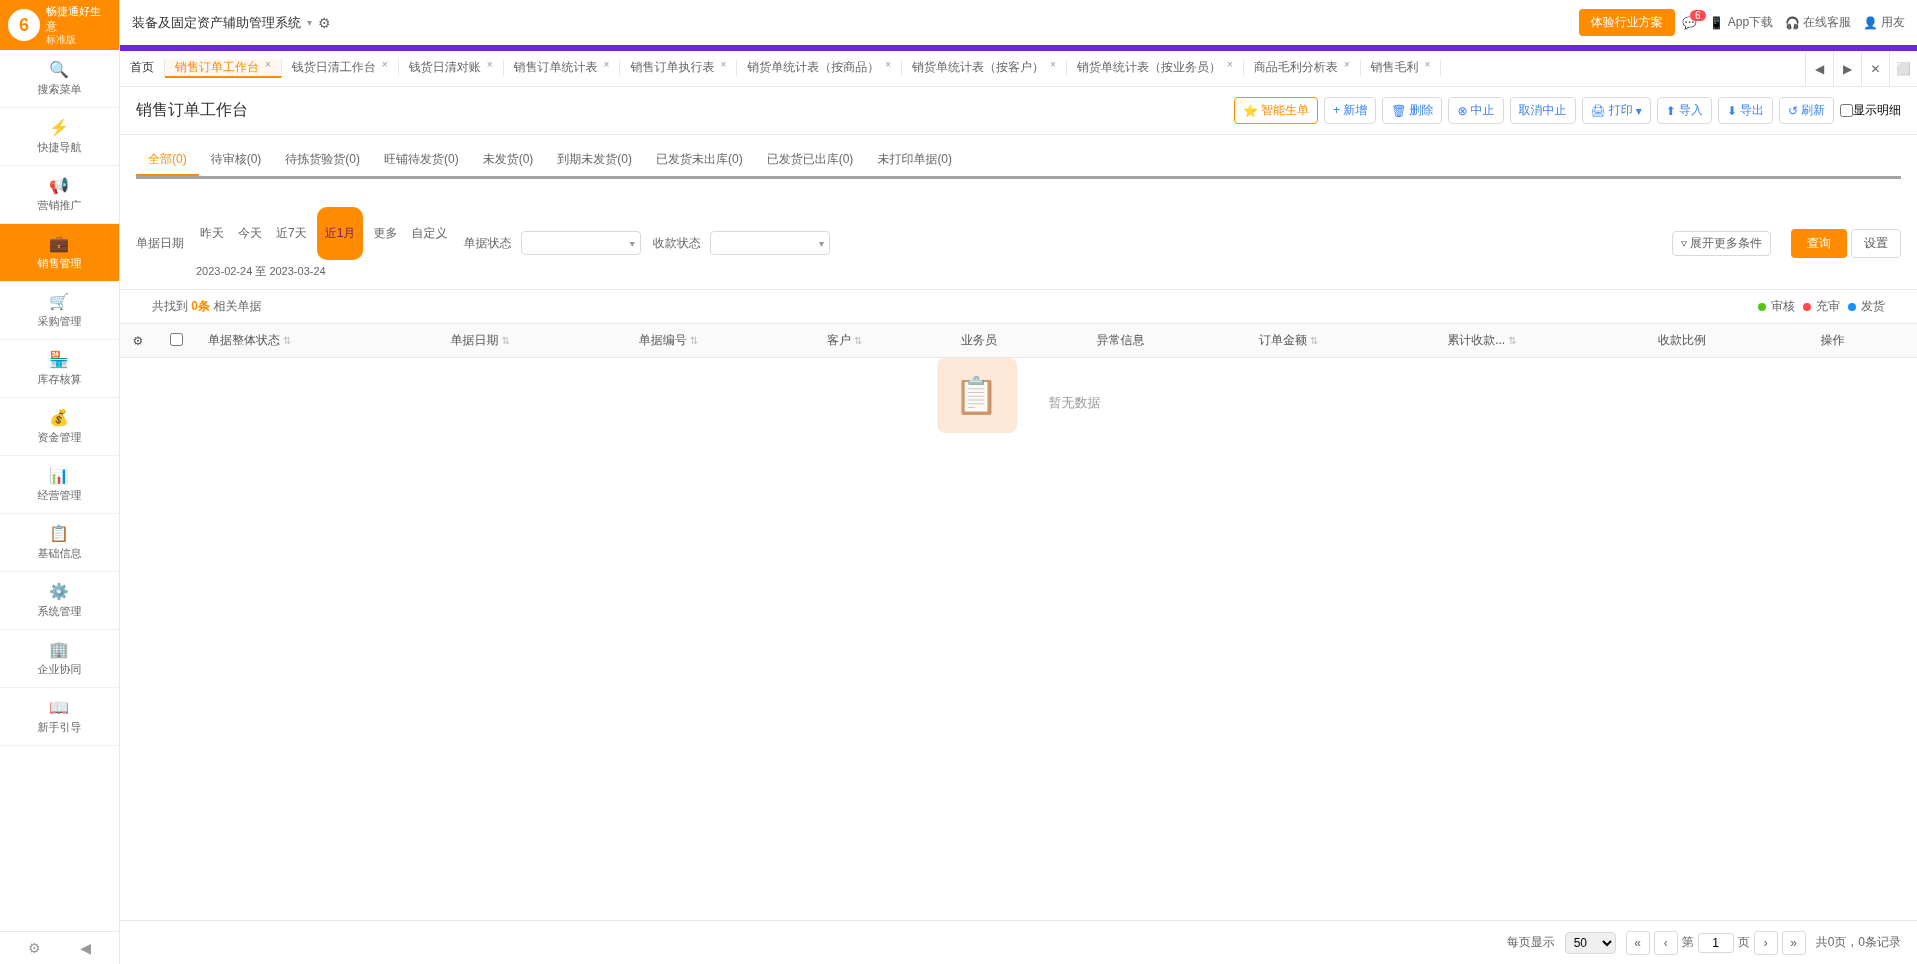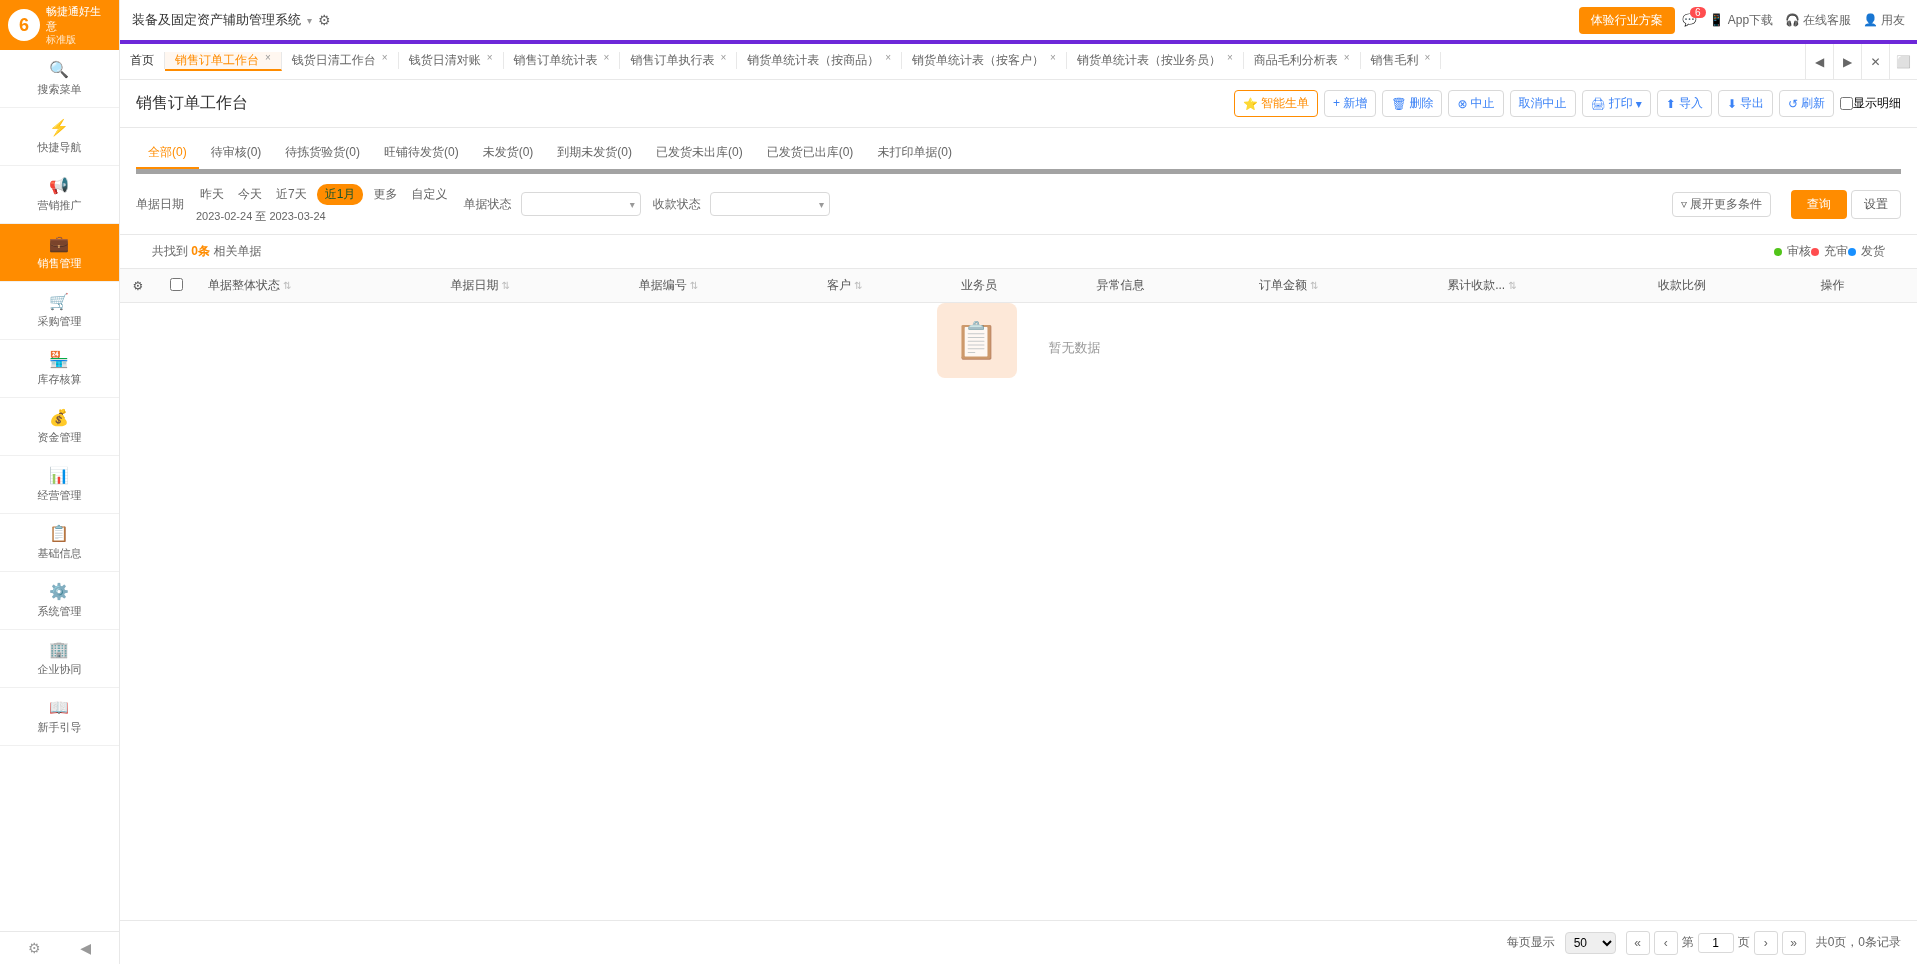--- a/index.html
+++ b/index.html
@@ -15,21 +15,21 @@
     .sidebar-item.active { background: #ff8c00; color: #fff; }
     .sidebar-item .si-icon { font-size: 16px; }
     .sidebar-item .si-label { font-size: 11px; text-align: center; }
     .sidebar-bottom { display: flex; align-items: center; justify-content: space-around; padding: 8px; border-top: 1px solid #e8e8e8; }
     .sidebar-bottom span { cursor: pointer; color: #999; font-size: 14px; }
 
     
     .main { flex: 1; display: flex; flex-direction: column; overflow: hidden; }
 
     
-    .topbar { height: 44px; background: #fff; border-bottom: 4px solid #6d28d9; display: flex; align-items: center; padding: 0 12px; gap: 8px; flex-shrink: 0; }
+    .topbar { height: 51px; background: #fff; border-bottom: 6px solid #6d28d9; display: flex; align-items: center; padding: 0 12px; gap: 8px; flex-shrink: 0; }
     .topbar-title { font-size: 13px; color: #333; flex: 1; display: flex; align-items: center; gap: 6px; }
     .topbar-title .dropdown-arrow { color: #999; font-size: 10px; cursor: pointer; }
     .topbar-industry-btn { background: #ff8c00; color: #fff; border: none; border-radius: 4px; padding: 5px 12px; cursor: pointer; font-size: 12px; }
     .topbar-right { display: flex; align-items: center; gap: 12px; color: #666; font-size: 12px; }
     .topbar-right .msg-icon { position: relative; cursor: pointer; }
     .topbar-right .badge { position: absolute; top: -6px; right: -8px; background: #ff4d4f; color: #fff; border-radius: 8px; font-size: 10px; padding: 0 4px; min-width: 16px; text-align: center; }
     .topbar-right .icon-btn { display: flex; align-items: center; gap: 3px; cursor: pointer; color: #666; }
 
     
     .tabbar { height: 36px; background: #fff; border-bottom: 1px solid #e8e8e8; display: flex; align-items: center; flex-shrink: 0; overflow: hidden; }
@@ -43,42 +43,42 @@
     
     .content { flex: 1; overflow: hidden; display: flex; flex-direction: column; background: #f5f7fa; }
     .page-header { background: #fff; padding: 10px 16px; display: flex; align-items: center; justify-content: space-between; border-bottom: 1px solid #e8e8e8; flex-shrink: 0; }
     .page-title { font-size: 16px; font-weight: 500; color: #333; }
     .page-actions { display: flex; align-items: center; gap: 6px; }
     .action-btn { display: flex; align-items: center; gap: 3px; padding: 4px 8px; border: 1px solid #d9d9d9; border-radius: 4px; cursor: pointer; background: #fff; color: #3b82f6; font-size: 12px; }
     .action-btn.orange-outline { border-color: #ff8c00; color: #ff8c00; }
 
     
     .filter-bar { background: #fff; padding: 10px 16px; border-bottom: 1px solid #e8e8e8; flex-shrink: 0; }
-    .filter-tabs { display: flex; gap: 0; margin-bottom: 10px; border-bottom: 5px solid #a3a3a3; }
+    .filter-tabs { display: flex; gap: 0; margin-bottom: 28px; border-bottom: 3px solid #a3a3a3; }
     .filter-tab { padding: 6px 12px; cursor: pointer; color: #666; font-size: 12px; border-bottom: 2px solid transparent; }
     .filter-tab.active { color: #ff8c00; border-bottom-color: #ff8c00; }
     .filter-row { display: flex; align-items: center; gap: 12px; flex-wrap: wrap; }
     .filter-label { color: #666; font-size: 12px; flex-shrink: 0; }
     .date-filter { display: flex; align-items: center; gap: 6px; font-size: 12px; }
     .date-filter .date-opt { cursor: pointer; color: #666; padding: 2px 4px; border-radius: 3px; }
-    .date-filter .date-opt.active { background: #ff8c00; color: #14532d; border-radius: 10px; padding: 2px 8px; }
+    .date-filter .date-opt.active { background: #ff8c00; color: #701a75; border-radius: 10px; padding: 18px 8px; }
     .date-range { color: #666; font-size: 11px; margin-top: 2px; }
     .filter-select { border: 1px solid #d9d9d9; border-radius: 4px; padding: 4px 24px 4px 8px; font-size: 12px; color: #555; background: #fff; cursor: pointer; appearance: none; min-width: 120px; position: relative; }
     .select-wrap { position: relative; display: inline-block; }
     .select-wrap::after { content: '▾'; position: absolute; right: 6px; top: 50%; transform: translateY(-50%); color: #999; pointer-events: none; font-size: 10px; }
     .expand-btn { display: flex; align-items: center; gap: 3px; color: #666; cursor: pointer; font-size: 12px; border: 1px solid #d9d9d9; padding: 3px 8px; border-radius: 4px; }
     .query-btn { background: #ff8c00; color: #fff; border: none; border-radius: 4px; padding: 5px 16px; cursor: pointer; font-size: 12px; }
     .set-btn { background: #fff; color: #555; border: 1px solid #d9d9d9; border-radius: 4px; padding: 5px 12px; cursor: pointer; font-size: 12px; }
 
     
     .table-area { flex: 1; background: #fff; margin: 0; overflow: hidden; display: flex; flex-direction: column; }
     .table-info-bar { display: flex; align-items: center; justify-content: space-between; padding: 8px 32px; border-bottom: 1px solid #e8e8e8; flex-shrink: 0; }
     .table-info { font-size: 12px; color: #666; }
     .table-info .count { color: #ff8c00; font-weight: bold; }
-    .table-quick-actions { display: flex; align-items: center; font-size: 12px; }
+    .table-quick-actions { display: flex; align-items: center; gap: 8px; font-size: 12px; }
     .tqa-btn { cursor: pointer; color: #666; display: flex; align-items: center; gap: 2px; }
     .tqa-btn .dot { width: 8px; height: 8px; border-radius: 50%; margin-right: 3px; }
     .dot-green { background: #52c41a; }
     .dot-red { background: #ff4d4f; }
     .dot-blue { background: #1890ff; }
 
     
     .table-wrap { flex: 1; overflow: auto; }
     table { width: 100%; border-collapse: collapse; font-size: 12px; }
     table th { background: #fafafa; padding: 8px 12px; text-align: left; color: #555; font-weight: 500; border-bottom: 1px solid #e8e8e8; white-space: nowrap; position: sticky; top: 0; z-index: 1; }

